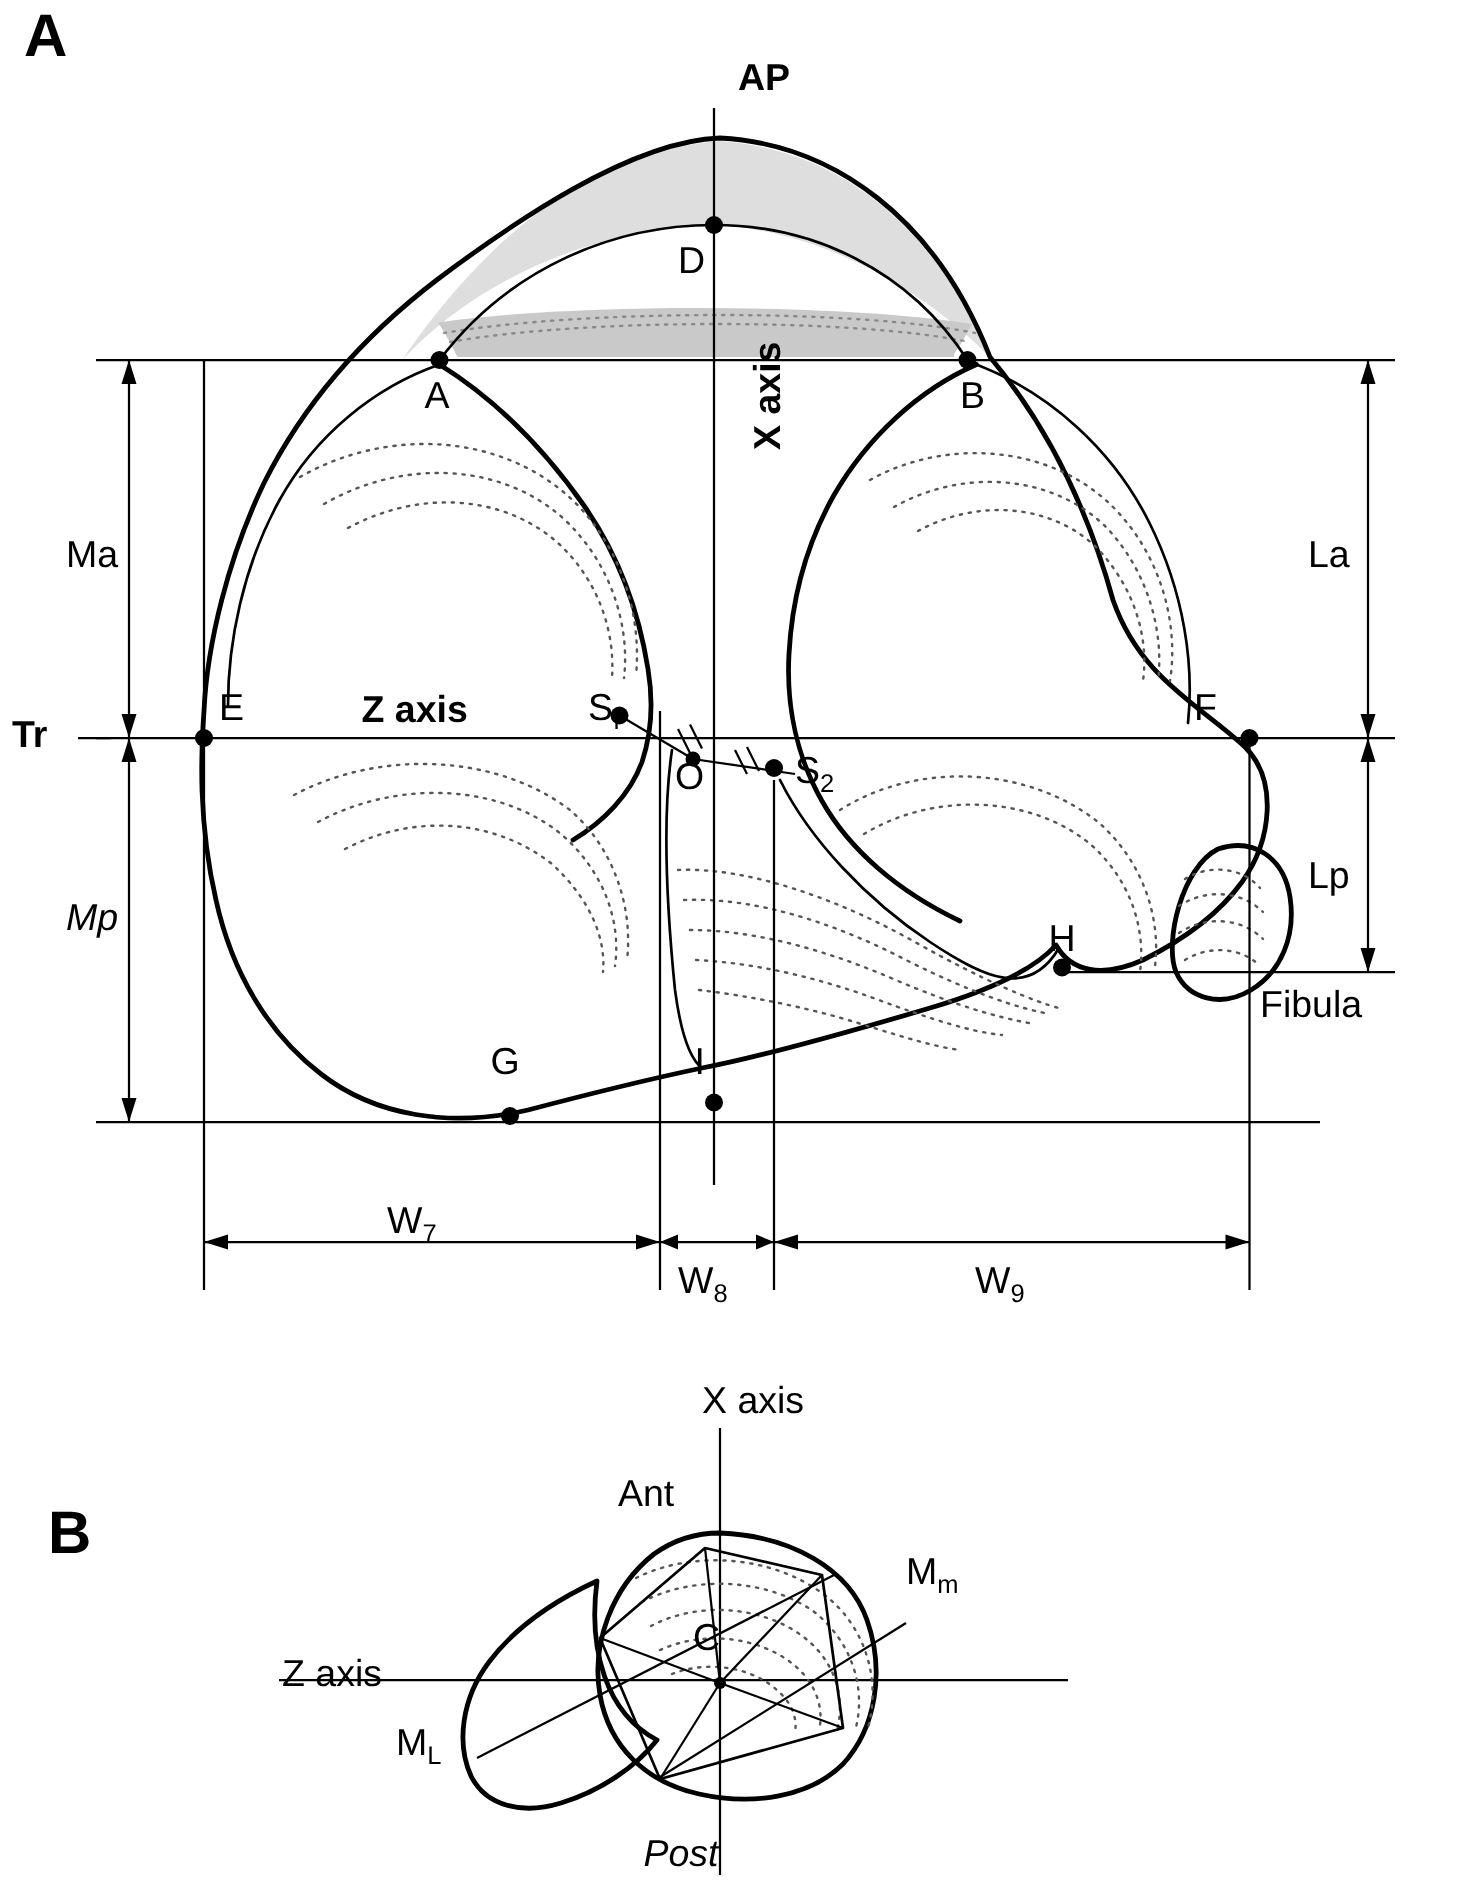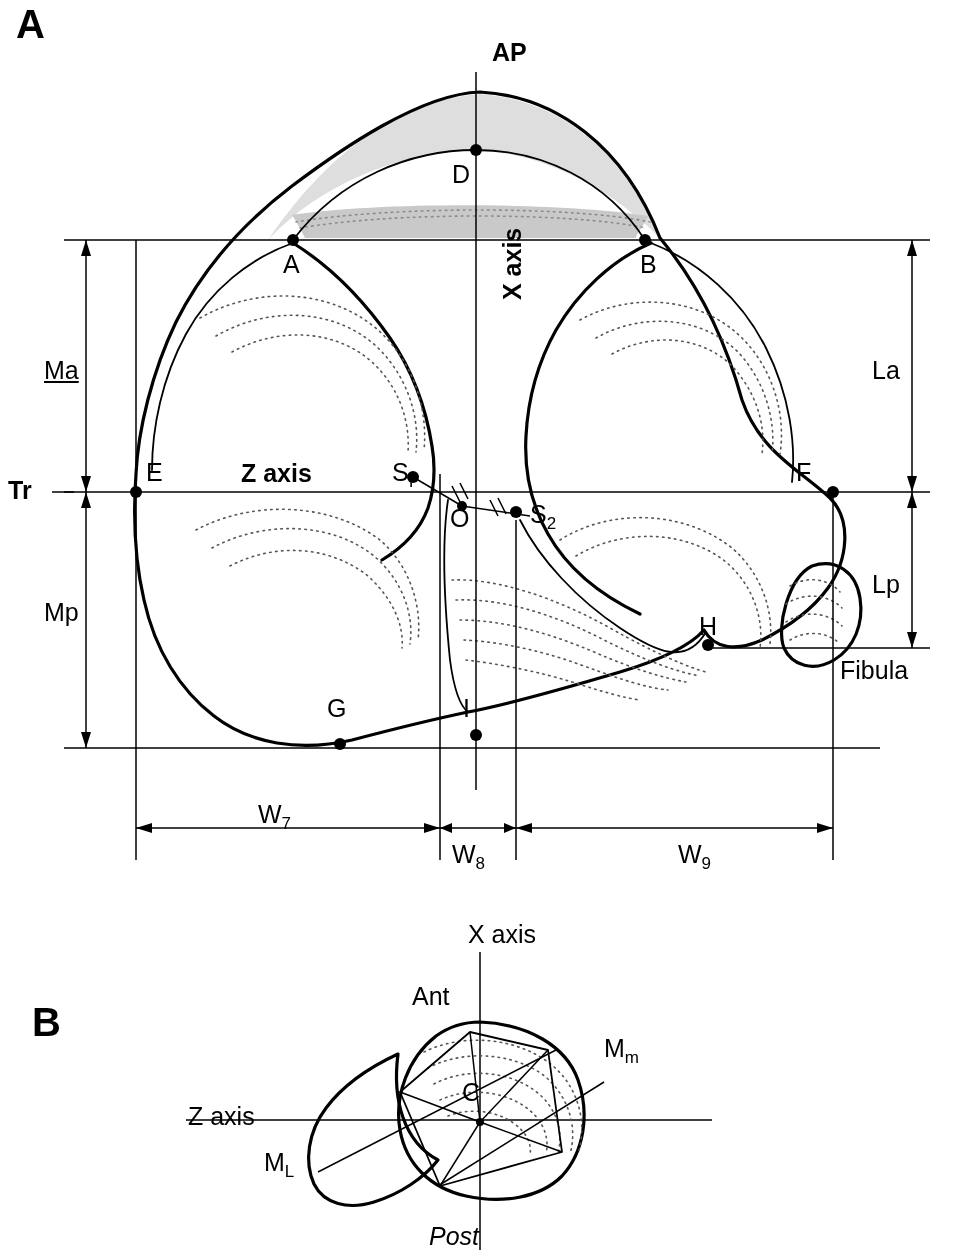--- a/index.html
+++ b/index.html
@@ -303,32 +303,32 @@
   <div style="position:absolute; left:463px; top:694px;" class="lbl">I</div>
   <div style="position:absolute; left:450px; top:504px;" class="lbl">O</div>
 
   <div style="position:absolute; left:392px; top:458px;text-align:right;">
     <span class="lbl">S</span><span class="lbl-sub" style="position:relative; top:6px;">I</span>
   </div>
   <div style="position:absolute; left:530px; top:500px;">
     <span class="lbl">S</span><span class="lbl-sub" style="position:relative; top:6px;">2</span>
   </div>
 
-  <div style="position:absolute; left:44px; top:356px;text-decoration:underline;" class="lbl">Ma</div>
-  <div style="position:absolute; left:44px; top:598px;" class="lbl">Mp</div>
+  <div style="position:absolute; left:44px; top:356px;" class="lbl">Ma</div>
+  <div style="position:absolute; left:44px; top:598px;font-style:italic;" class="lbl">Mp</div>
   <div style="position:absolute; left:872px; top:356px;" class="lbl">La</div>
   <div style="position:absolute; left:872px; top:570px;" class="lbl">Lp</div>
 
   <div style="position:absolute; left:258px; top:800px;">
     <span class="lbl">W</span><span class="lbl-sub" style="position:relative; top:6px;">7</span>
   </div>
   <div style="position:absolute; left:452px; top:840px;">
     <span class="lbl">W</span><span class="lbl-sub" style="position:relative; top:6px;">8</span>
   </div>
-  <div style="position:absolute; left:650px; top:840px;margin-left:28px;">
+  <div style="position:absolute; left:650px; top:840px;">
     <span class="lbl">W</span><span class="lbl-sub" style="position:relative; top:6px;">9</span>
   </div>
 
   <div style="position:absolute; left:840px; top:656px;text-align:right;" class="lbl">Fibula</div>
 
   <div style="position:absolute; left:468px; top:920px;" class="lbl">X axis</div>
   <div style="position:absolute; left:188px; top:1102px;" class="lbl">Z axis</div>
   <div style="position:absolute; left:412px; top:982px;" class="lbl">Ant</div>
   <div style="position:absolute; left:429px; top:1222px;font-style:italic;" class="lbl">Post</div>
   <div style="position:absolute; left:462px; top:1078px;" class="lbl">C</div>

